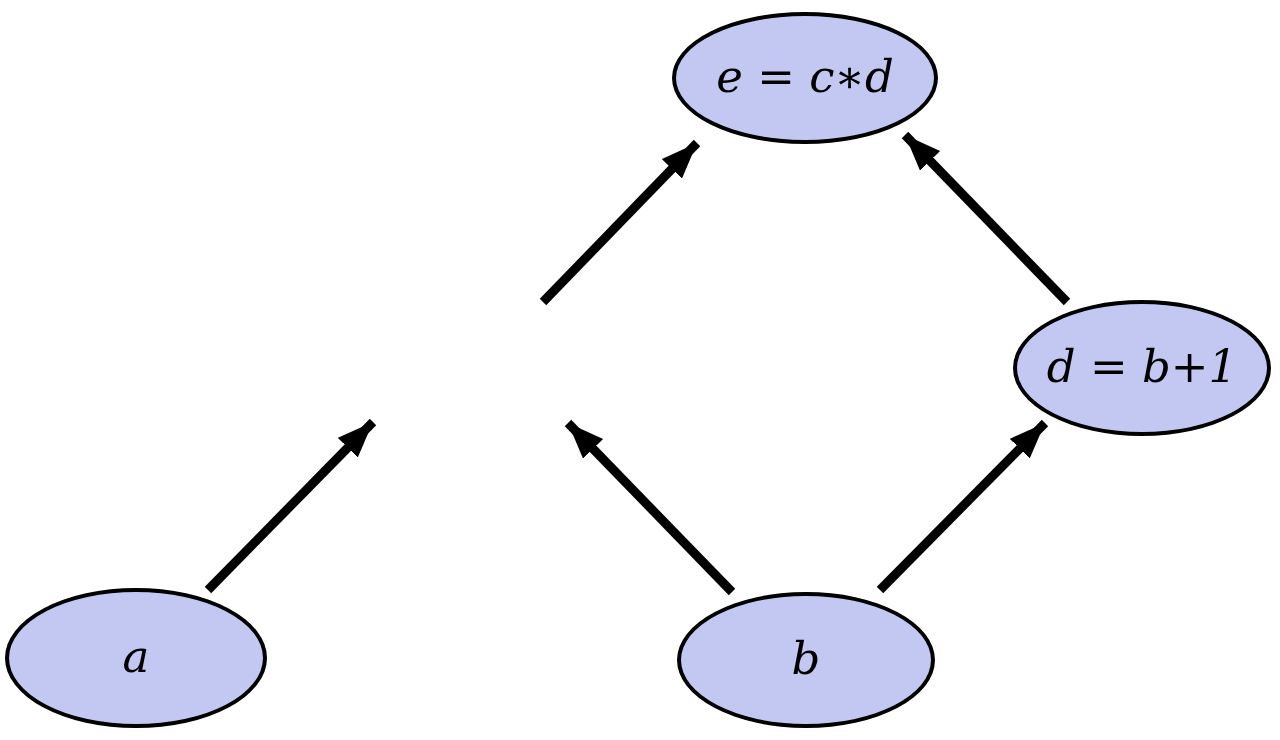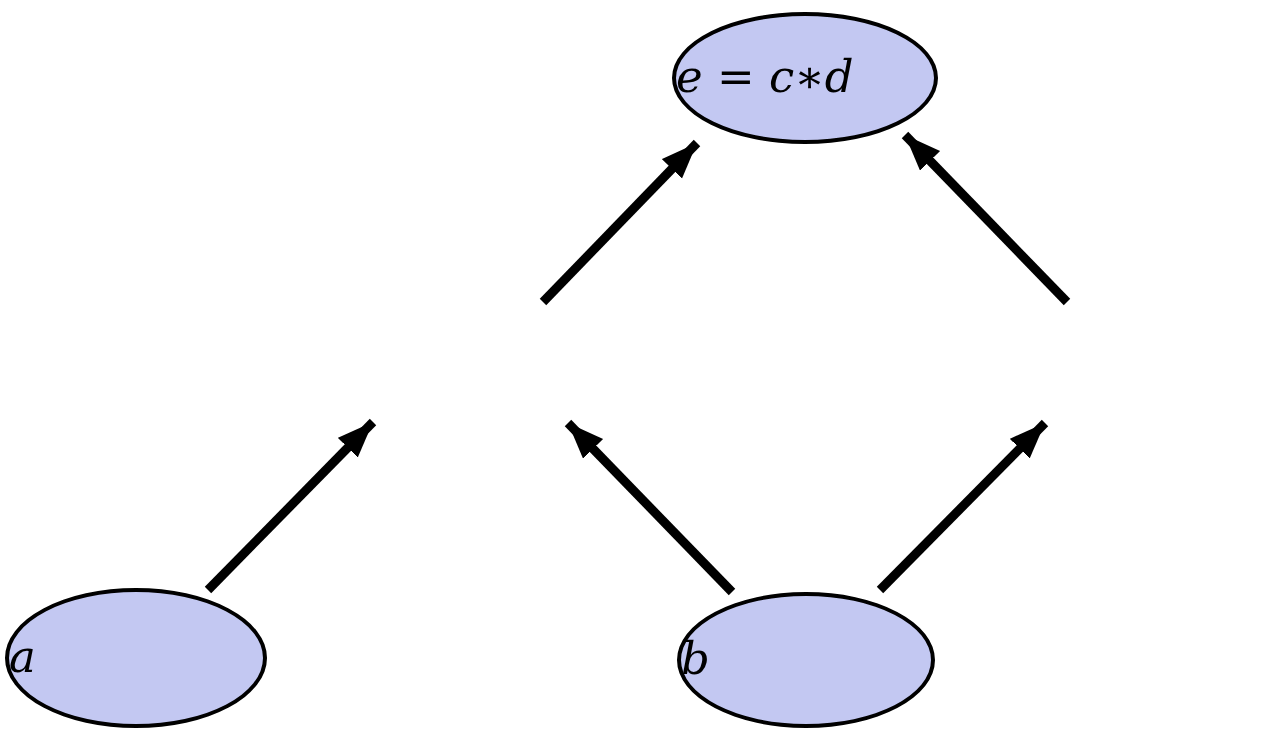--- a/index.html
+++ b/index.html
@@ -24,20 +24,21 @@
     pointer-events: none;
   }
   .node {
     position: absolute;
     box-sizing: border-box;
     border-radius: 50%;
     border: 4px solid #000000;
     background: #c3c8f2;
     display: flex;
     align-items: center;
+    justify-content: center;
   }
   .node-label {
     font-family: "DejaVu Serif", serif;
     font-style: italic;
     font-size: 45px;
     color: #000000;
     white-space: nowrap;
     line-height: 1;
     transform: translateY(-2px);
   }
@@ -64,20 +65,23 @@
     <line x1="880" y1="590" x2="1045" y2="423" stroke="#000000" stroke-width="9" marker-end="url(#arrowhead)"></line>
     <line x1="543" y1="302" x2="697" y2="143" stroke="#000000" stroke-width="9" marker-end="url(#arrowhead)"></line>
     <line x1="1067" y1="302" x2="905" y2="135" stroke="#000000" stroke-width="9" marker-end="url(#arrowhead)"></line>
   </svg>
 
   <div class="node" id="node-e">
     <span class="node-label">e = c∗d</span>
   </div>
 
 
+  <div class="node" id="node-d">
+    <span class="node-label">d = b+1</span>
+  </div>
 
   <div class="node" id="node-a">
     <span class="node-label">a</span>
   </div>
 
   <div class="node" id="node-b">
     <span class="node-label">b</span>
   </div>
 
 </div>

